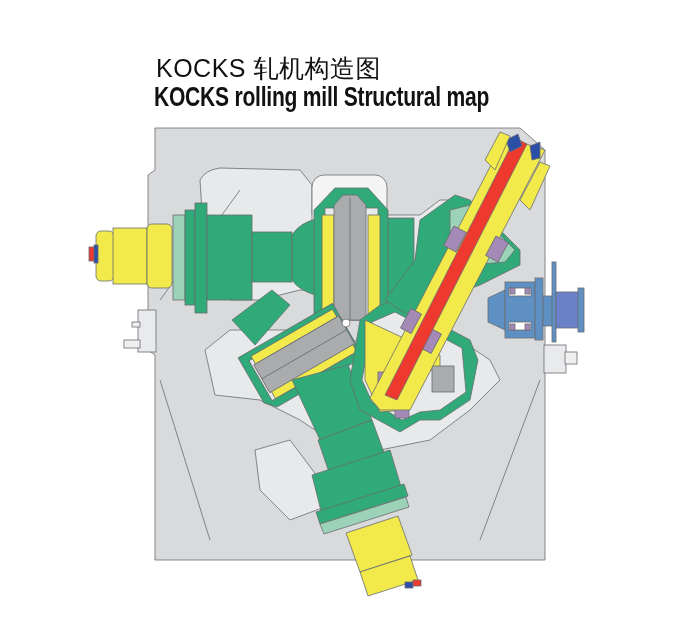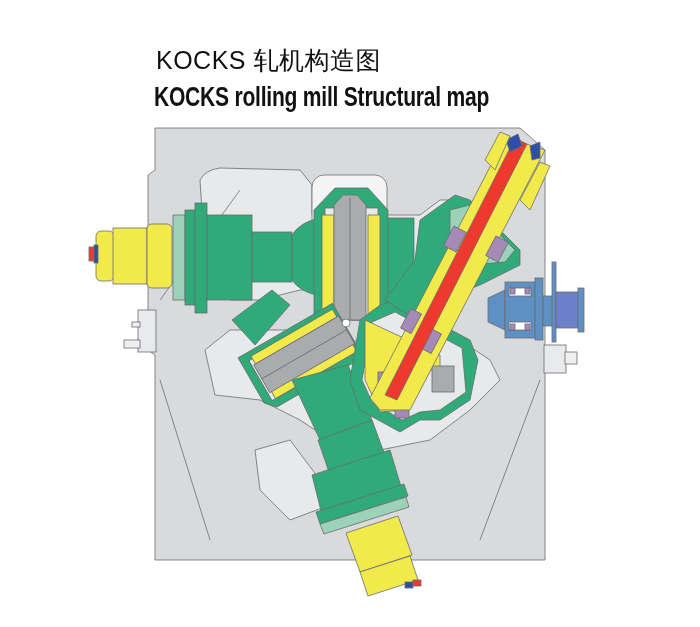--- a/index.html
+++ b/index.html
@@ -1,17 +1,17 @@
 <!DOCTYPE html>
 <html><head>
 <meta charset="utf-8">
 <style>
   html, body { margin:0; padding:0; background:#ffffff; }
   body { width:700px; height:627px; position:relative; overflow:hidden; font-family:"Liberation Sans", sans-serif; }
-  .title-cn { position:absolute; left:156px; top:44px; font-size:25px; color:#111; font-family:"Liberation Sans", "DejaVu Sans", sans-serif; letter-spacing:0.5px; white-space:nowrap; }
+  .title-cn { position:absolute; left:156px; top:52px; font-size:25px; color:#111; font-family:"Liberation Sans", "DejaVu Sans", sans-serif; letter-spacing:0.5px; white-space:nowrap; }
   .title-en { position:absolute; left:154px; top:82px; font-size:27px; font-weight:bold; color:#111; font-family:"Liberation Sans", sans-serif; transform:scaleX(0.78); transform-origin:left top; letter-spacing:-0.3px; white-space:nowrap; }
   svg.diagram { position:absolute; left:0; top:0; }
 </style>
 </head>
 <body>
 
 <div class="title-cn">KOCKS 轧机构造图</div>
 <div class="title-en">KOCKS rolling mill Structural map</div>
 
 <svg class="diagram" width="700" height="627" viewBox="0 0 700 627" xmlns="http://www.w3.org/2000/svg">

